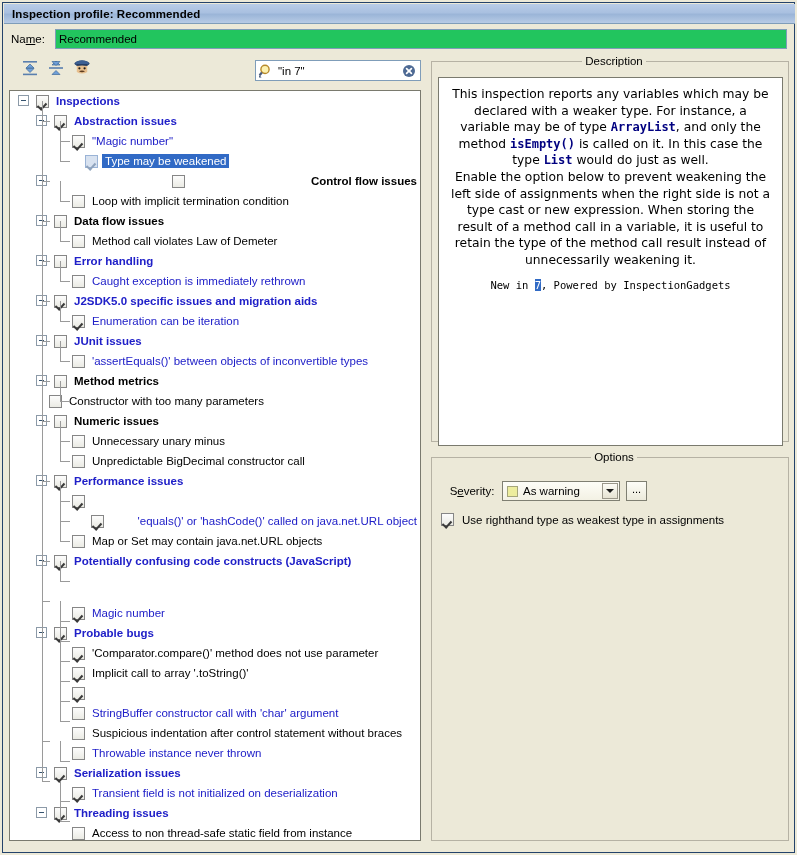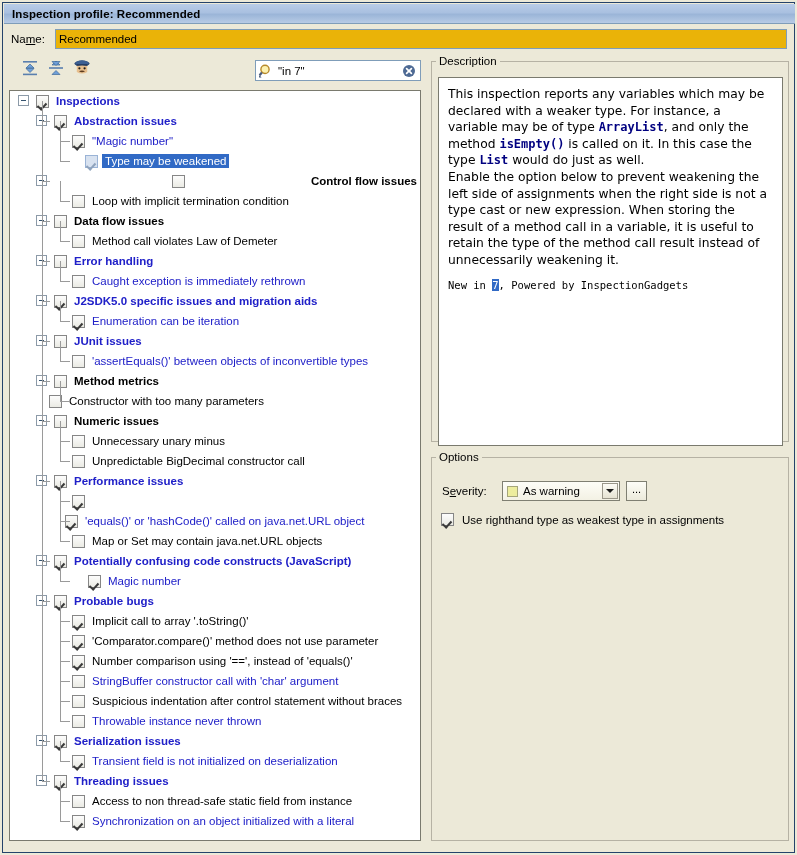--- a/index.html
+++ b/index.html
@@ -43,21 +43,21 @@
     position: absolute; left: 0; top: 22px;
     width: 793px; height: 28px;
     display: flex; align-items: center;
   }
   .name-label { margin-left: 8px; width: 44px; font-size: 11.5px; }
   .name-label u { text-decoration: underline; }
   .name-input {
     flex: 1;
     margin-right: 9px;
     height: 20px;
-    background: #eab308;
+    background: #22c55e;
     border: 1px solid #7f9db9;
     font-family: "Liberation Sans", sans-serif;
     font-size: 11.5px;
     padding: 0 3px;
     color: #000;
     outline: none;
   }
 
   
   #toolbar {
@@ -166,20 +166,21 @@
   #rightcol {
     position: absolute; left: 428px; top: 52px;
     width: 358px;
   }
   fieldset.grp {
     border: 1px solid #b6b2a4;
     border-radius: 0;
     margin: 0;
     padding: 0;
     background: transparent;
+    text-align: center;
   }
   fieldset.grp > legend {
     font-size: 11.5px;
     color: #000;
     padding: 0 3px;
     margin-left: 4px;
   }
   #descgrp { position: absolute; left: 0; top: 0; width: 358px; height: 387px; }
   #descbox {
     position: absolute; left: 6px; top: 10px;
@@ -436,63 +437,62 @@
           <span class="expwrap" style="width: 18px;">
             <span class="exp"></span>
           </span>
           <span class="cb on"></span>
           <span class="lbl cat c-blue">Performance issues</span>
         </div>
         <div class="row" style="padding-left: 44px;">
           <span class="leafwrap"></span>
           <span class="cb on"></span>
         </div>
-        <div class="row" style="padding-left: 37px;">
+        <div class="row" style="padding-left: 37px; justify-content: space-between;">
           <span class="leafwrap"></span>
           <span class="cb on"></span>
           <span class="lbl c-blue">'equals()' or 'hashCode()' called on java.net.URL object</span>
         </div>
         <div class="row" style="padding-left: 44px;">
           <span class="leafwrap"></span>
           <span class="cb"></span>
           <span class="lbl c-black">Map or Set may contain java.net.URL objects</span>
         </div>
         <div class="row" style="padding-left: 26px;">
           <span class="expwrap" style="width: 18px;">
             <span class="exp"></span>
           </span>
           <span class="cb on"></span>
           <span class="lbl cat c-blue">Potentially confusing code constructs (JavaScript)</span>
         </div>
-        <div class="row" style="padding-left: 60px;">
+        <div class="row" style="padding-left: 44px; margin-top: 32px;">
           <span class="leafwrap"></span>
           <span class="cb on"></span>
           <span class="lbl c-blue">Magic number</span>
         </div>
         <div class="row" style="padding-left: 26px;">
           <span class="expwrap" style="width: 18px;">
             <span class="exp"></span>
           </span>
           <span class="cb on"></span>
           <span class="lbl cat c-blue">Probable bugs</span>
         </div>
         <div class="row" style="padding-left: 44px;">
           <span class="leafwrap"></span>
           <span class="cb on"></span>
+          <span class="lbl c-black">'Comparator.compare()' method does not use parameter</span>
+        </div>
+        <div class="row" style="padding-left: 44px;">
+          <span class="leafwrap"></span>
+          <span class="cb on"></span>
           <span class="lbl c-black">Implicit call to array '.toString()'</span>
         </div>
         <div class="row" style="padding-left: 44px;">
           <span class="leafwrap"></span>
           <span class="cb on"></span>
-          <span class="lbl c-black">'Comparator.compare()' method does not use parameter</span>
-        </div>
-        <div class="row" style="padding-left: 44px;">
-          <span class="leafwrap"></span>
-          <span class="cb on"></span>
-          <span class="lbl c-black">Number comparison using '==', instead of 'equals()'</span>
         </div>
         <div class="row" style="padding-left: 44px;">
           <span class="leafwrap"></span>
           <span class="cb"></span>
           <span class="lbl c-blue">StringBuffer constructor call with 'char' argument</span>
         </div>
         <div class="row" style="padding-left: 44px;">
           <span class="leafwrap"></span>
           <span class="cb"></span>
           <span class="lbl c-black">Suspicious indentation after control statement without braces</span>

